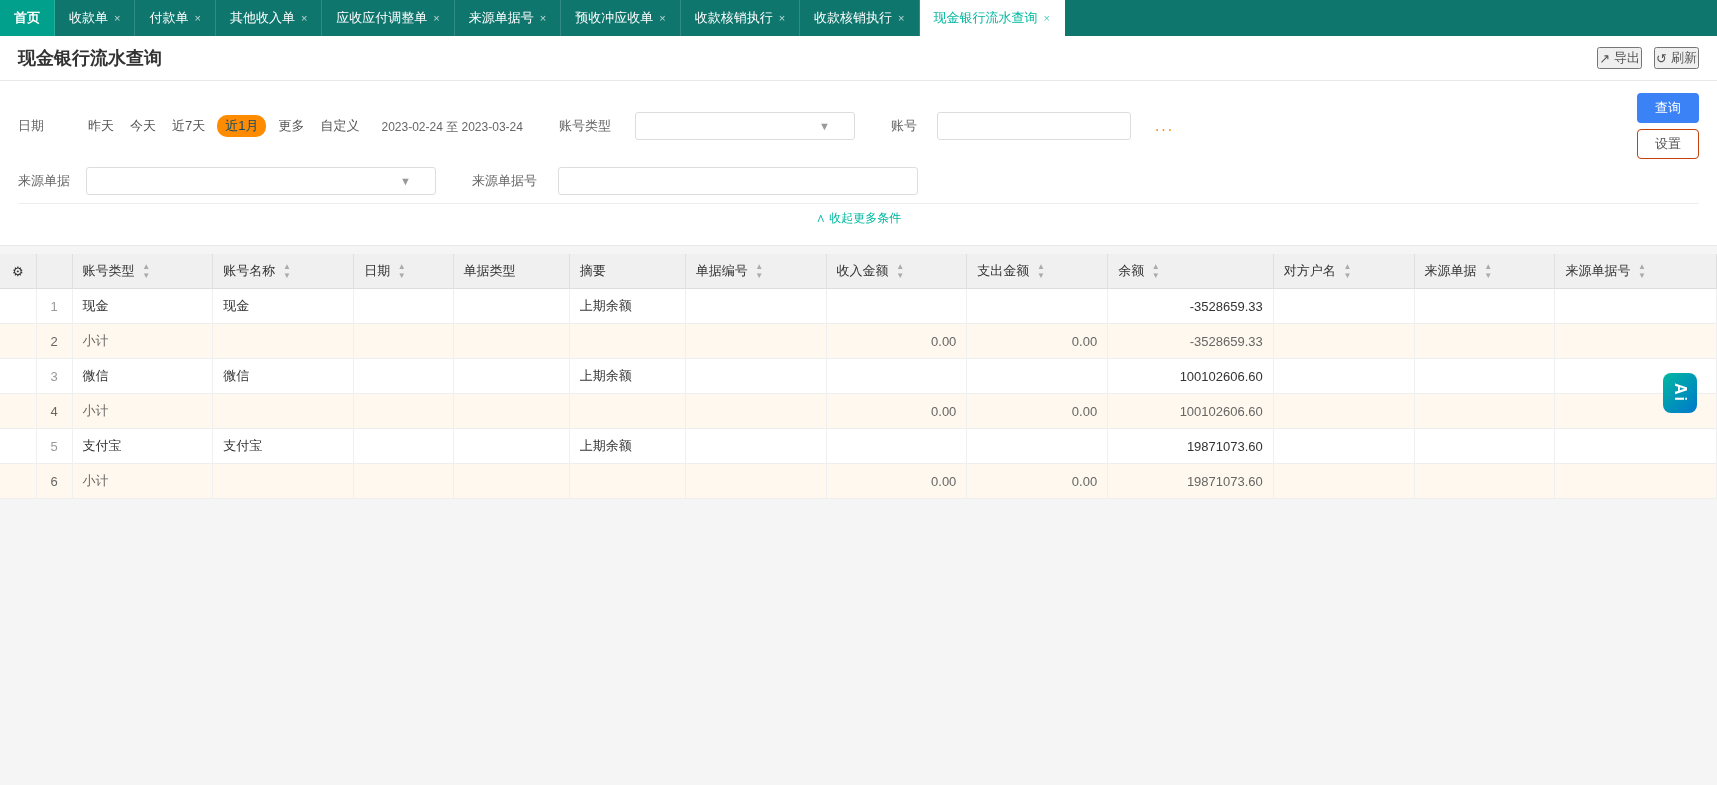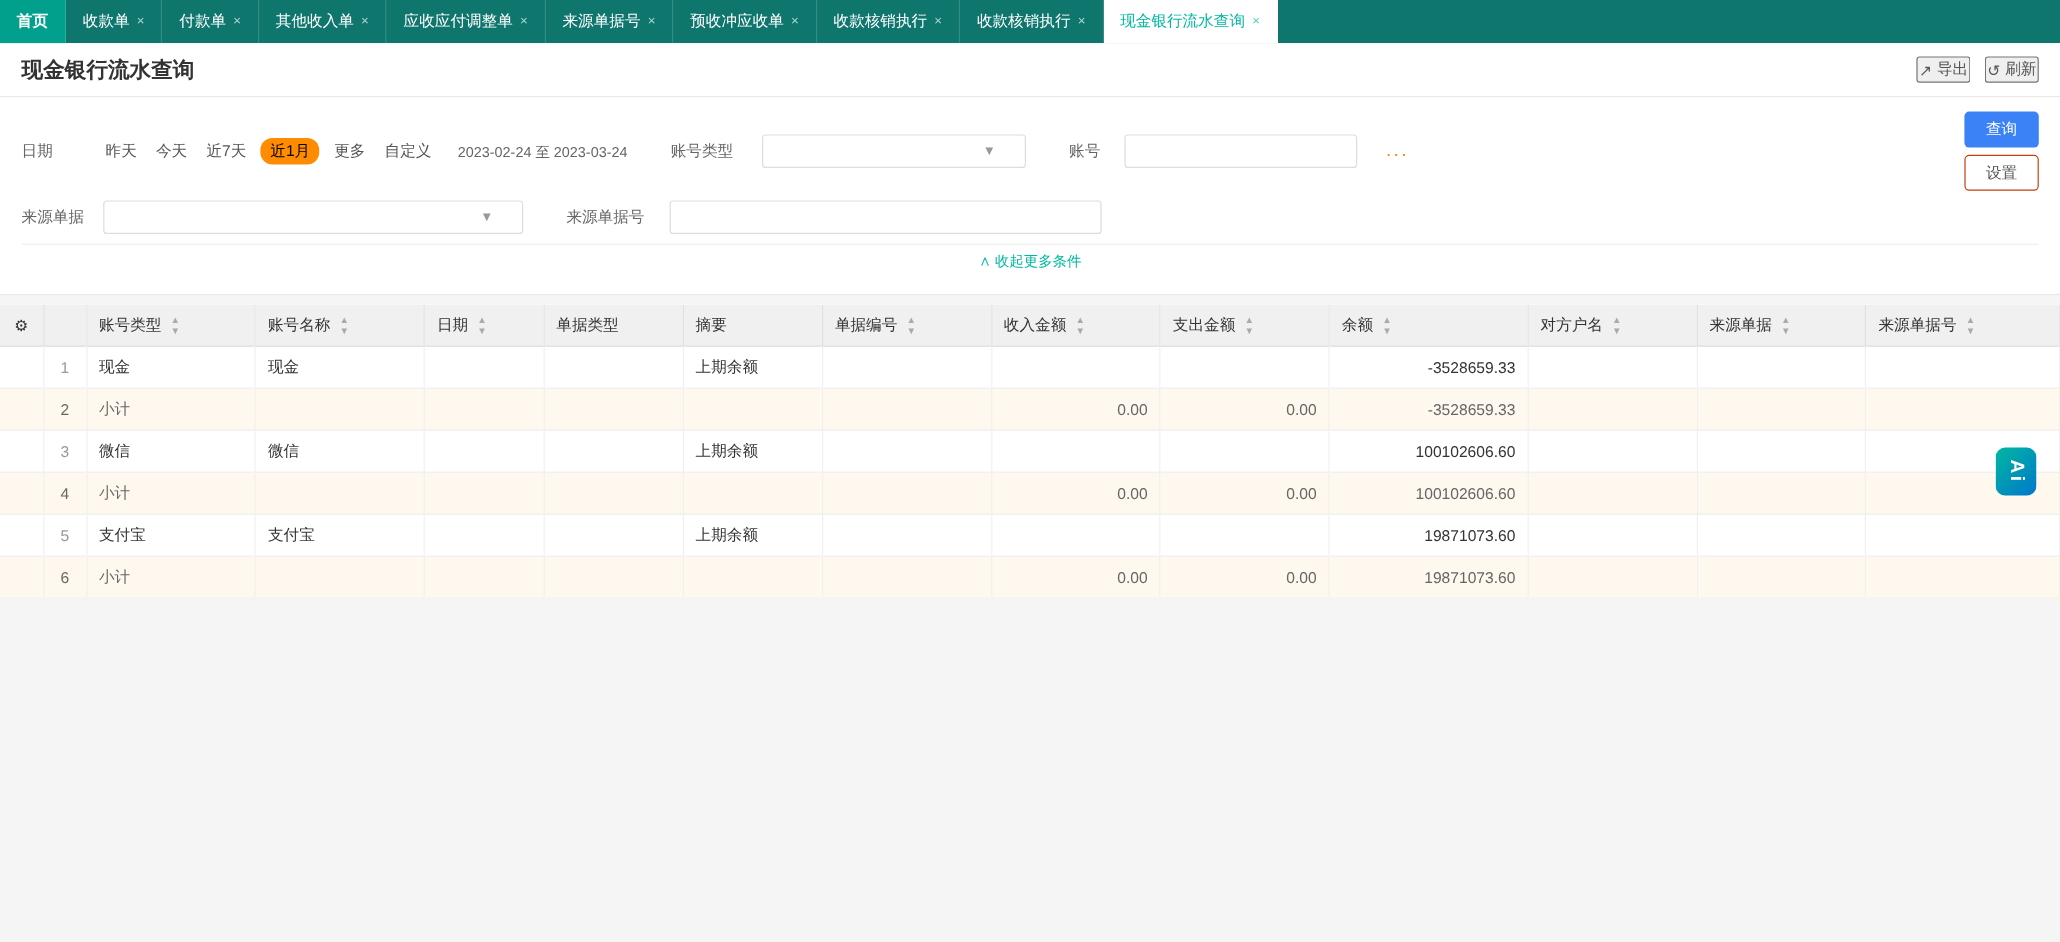--- a/index.html
+++ b/index.html
@@ -92,21 +92,21 @@
     }
     .date-btn {
       color: #555;
       cursor: pointer;
       padding: 2px 4px;
       border-radius: 3px;
       font-size: 13px;
     }
     .date-btn.active {
       background: #ff8c00;
-      color: #000000;
+      color: #0c4a6e;
       padding: 2px 8px;
       border-radius: 10px;
     }
     .date-range {
       color: #666;
       font-size: 12px;
       margin-top: 3px;
       margin-left: 2px;
     }
     .filter-select {

